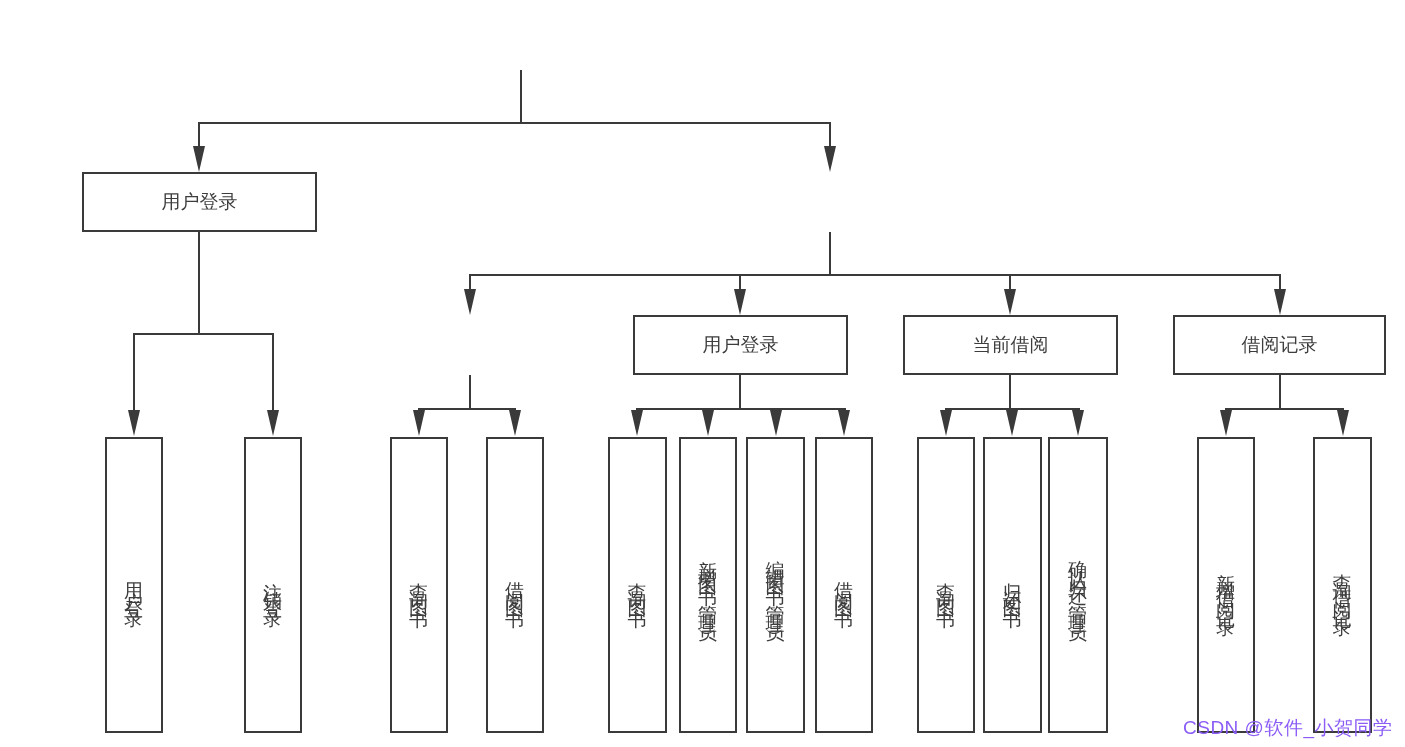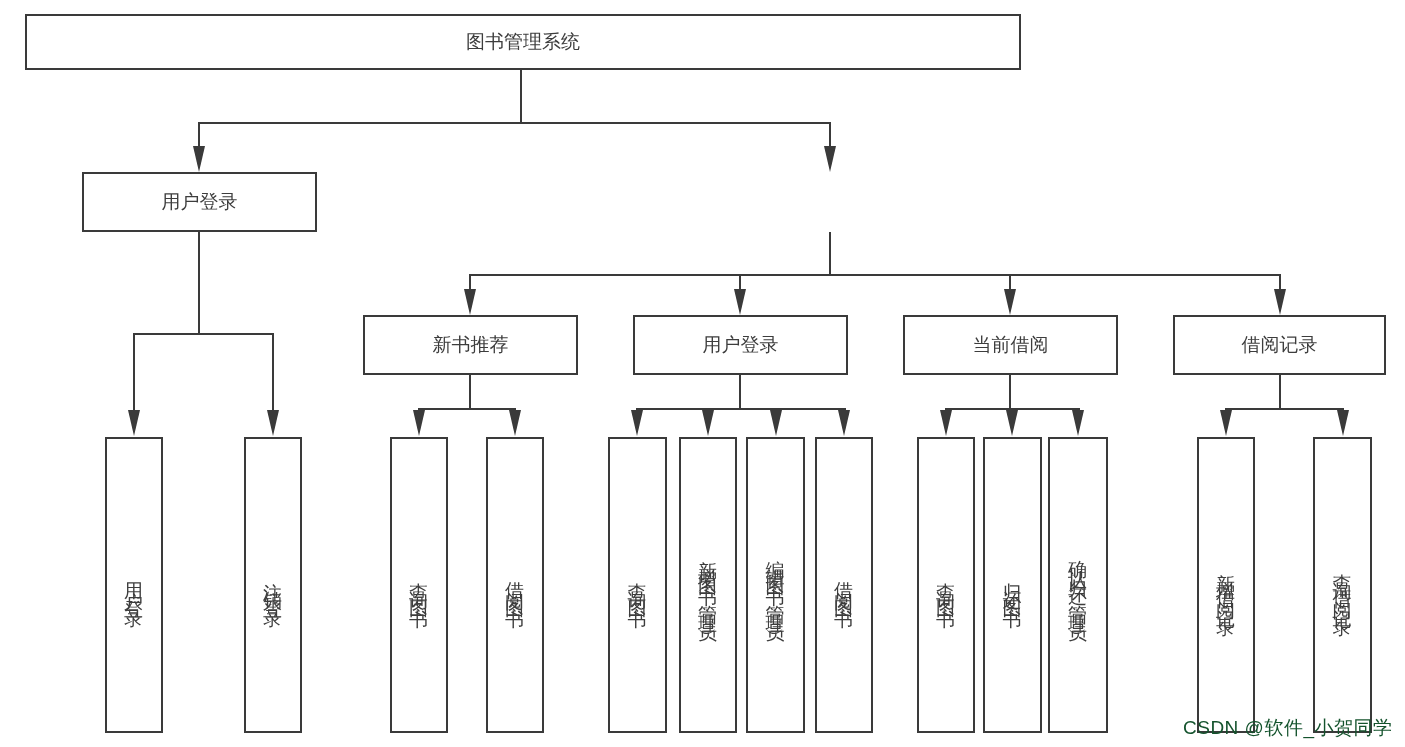--- a/index.html
+++ b/index.html
@@ -20,31 +20,28 @@
   }
   .vline { position:absolute; width:2px;  background:#3a3a3a; z-index:1; }
   .hline { position:absolute; height:2px; background:#3a3a3a; z-index:1; }
   .ah {
     position:absolute; width:0; height:0; z-index:1;
     border-left:6px solid transparent; border-right:6px solid transparent;
     border-top:26px solid #3a3a3a;
   }
   .watermark {
     position:absolute; left:1183px; top:715px; z-index:5;
-    font-size:19px; color:#14532d; letter-spacing:0.5px; white-space:nowrap;
+    font-size:19px; color:#8b5cf6; letter-spacing:0.5px; white-space:nowrap;
   }
 </style>
 </head>
 <body>
 
 <div class="canvas">
 
-  <div class="box" style="left:25px; top:14px; width:996px; height:56px;">
-    <span class="lbl">图书管理系统</span>
-  </div>
 
   <div class="vline" style="left:520px; top:70px;  height:52px;"></div>
   <div class="hline" style="left:198px; top:122px; width:633px;"></div>
   <div class="vline" style="left:198px; top:122px; height:28px;"></div>
   <div class="ah" style="left:193px; top:146px;"></div>
   <div class="vline" style="left:829px; top:122px; height:28px;"></div>
   <div class="ah" style="left:824px; top:146px;"></div>
 
   <div class="box" style="left:82px; top:172px; width:235px; height:60px;">
     <span class="lbl">用户登录</span>
@@ -61,23 +58,20 @@
   <div class="hline" style="left:469px; top:274px; width:812px;"></div>
   <div class="vline" style="left:469px;  top:274px; height:16px;"></div>
   <div class="ah" style="left:464px;  top:289px;"></div>
   <div class="vline" style="left:739px;  top:274px; height:16px;"></div>
   <div class="ah" style="left:734px;  top:289px;"></div>
   <div class="vline" style="left:1009px; top:274px; height:16px;"></div>
   <div class="ah" style="left:1004px; top:289px;"></div>
   <div class="vline" style="left:1279px; top:274px; height:16px;"></div>
   <div class="ah" style="left:1274px; top:289px;"></div>
 
-  <div class="box" style="left:363px; top:315px; width:215px; height:60px;">
-    <span class="lbl">新书推荐</span>
-  </div>
   <div class="box" style="left:633px; top:315px; width:215px; height:60px;">
     <span class="lbl">用户登录</span>
   </div>
   <div class="box" style="left:903px; top:315px; width:215px; height:60px;text-align:right;">
     <span class="lbl">当前借阅</span>
   </div>
   <div class="box" style="left:1173px; top:315px; width:213px; height:60px;">
     <span class="lbl">借阅记录</span>
   </div>
 

